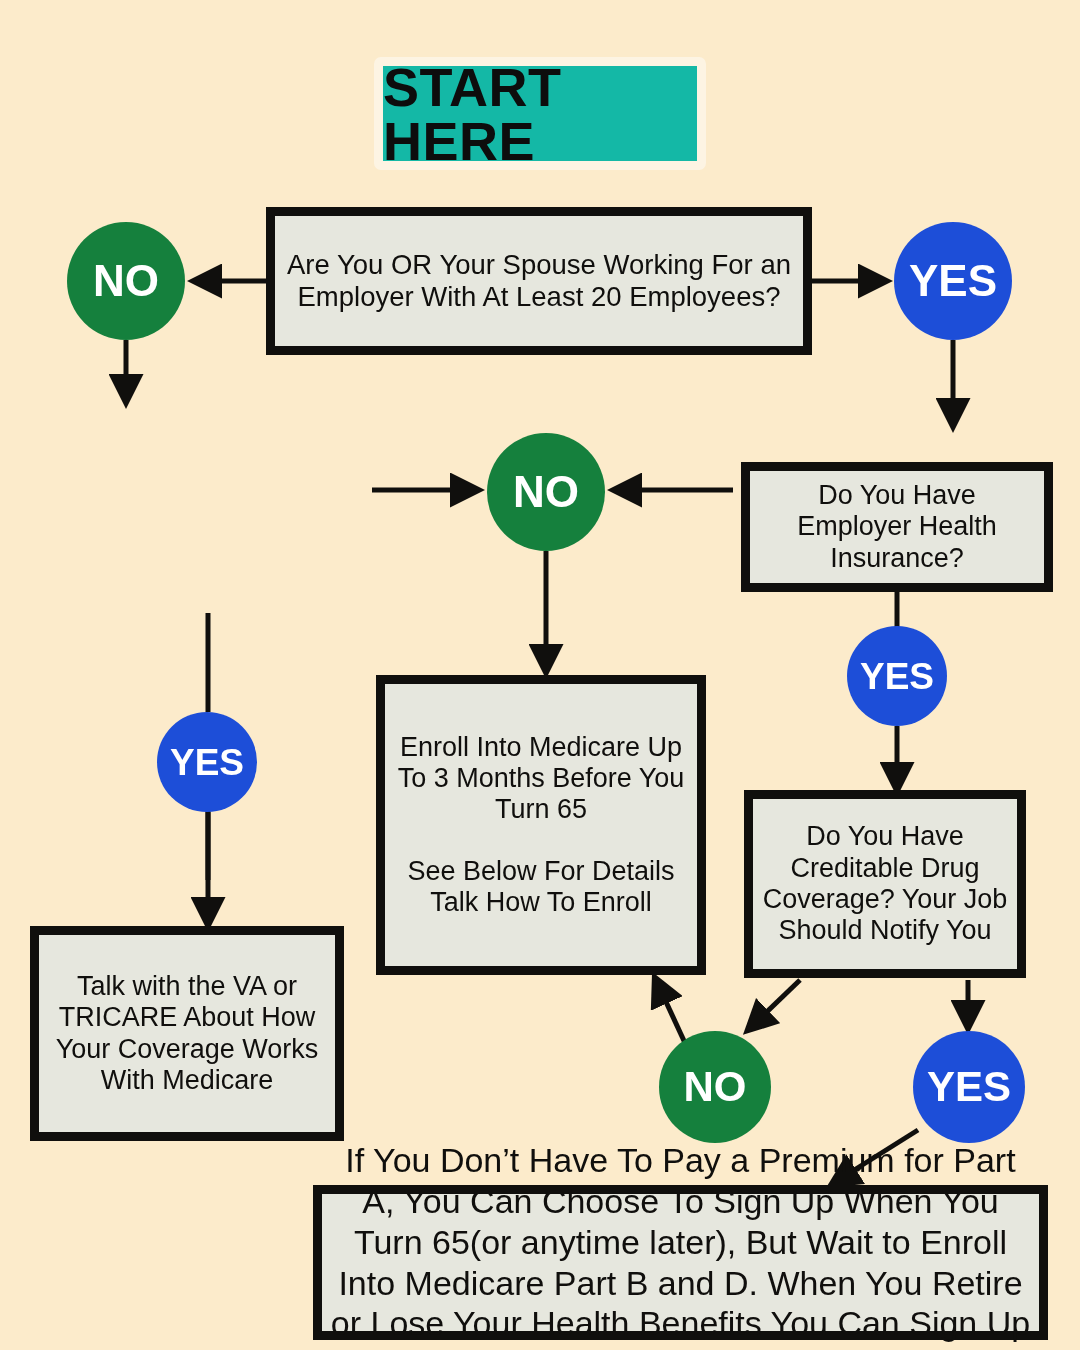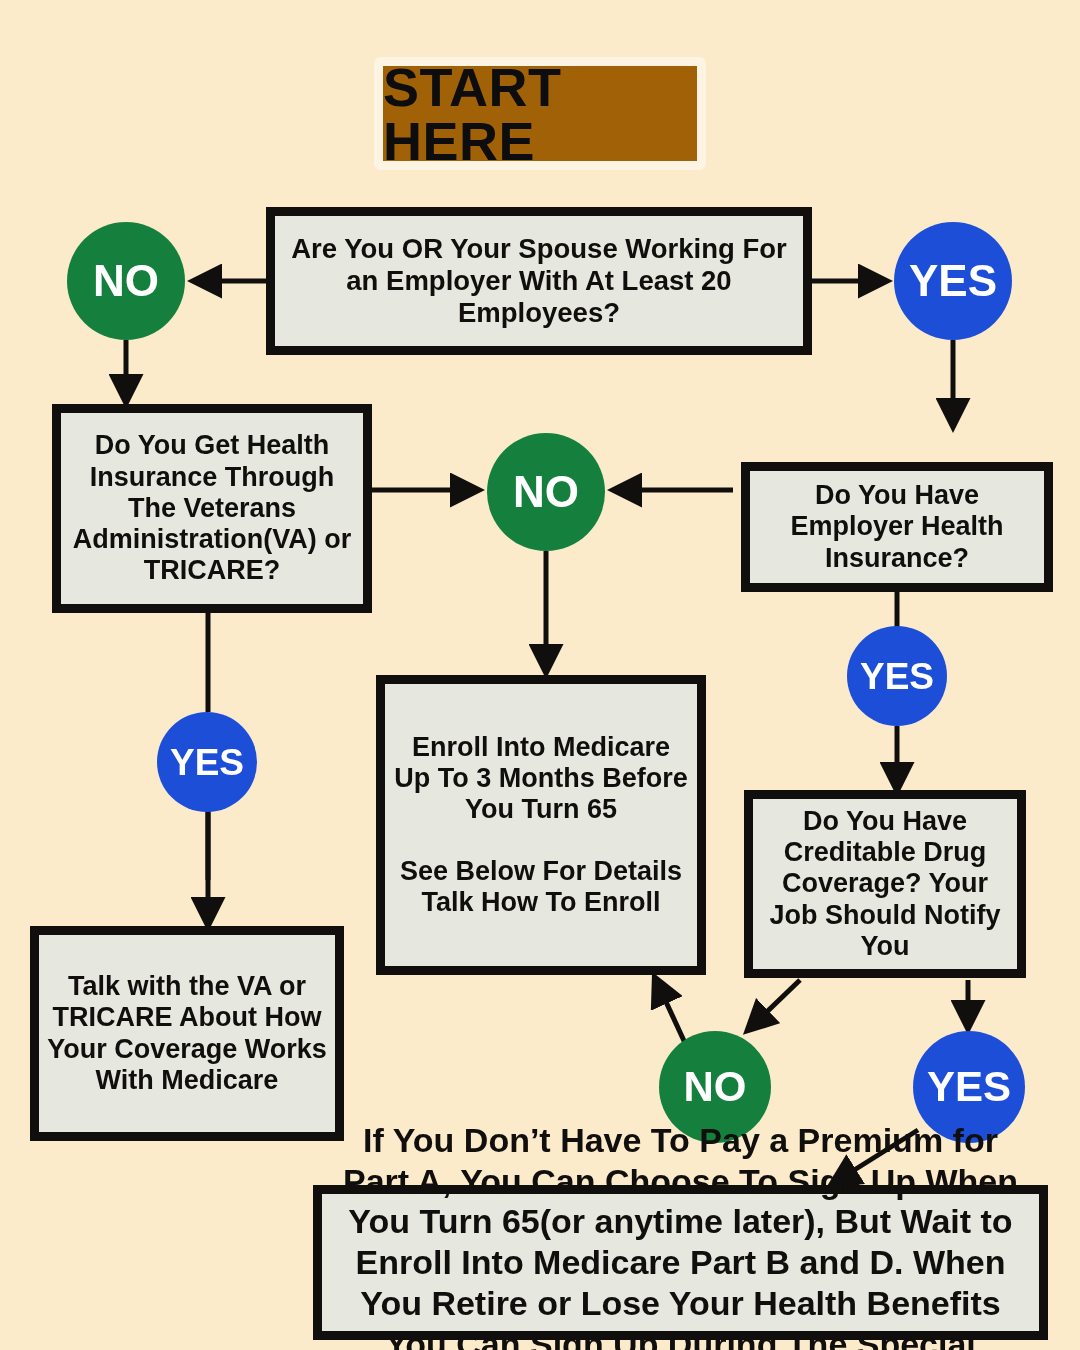--- a/index.html
+++ b/index.html
@@ -32,42 +32,42 @@
   }
 
   
   .node {
     position: absolute;
     z-index: 2;
     box-sizing: border-box;
   }
 
   .start-btn {
-    background: #a16207;
+    background: #14b8a6;
     border: 9px solid #FDF4E3;
     border-radius: 7px;
     display: flex;
     align-items: center;
     justify-content: center;
     color: #0D0D0D;
     font-weight: bold;
     font-size: 54px;
     letter-spacing: 0.5px;
     line-height: 1;
   }
 
   .qbox {
     background: #E6E7DE;
     border: 9px solid #100F0D;
     display: flex;
     align-items: center;
     justify-content: center;
     text-align: center;
     color: #100F0D;
-    font-weight: bold;
+    font-weight: normal;
     line-height: 1.16;
     padding: 6px 8px;
   }
 
   .qbox .txt { display: block; width: 100%; }
 
   .circle {
     border-radius: 50%;
     display: flex;
     align-items: center;
@@ -135,23 +135,20 @@
   </div>
 
   <div class="node circle no" style="left:67px; top:222px; width:118px; height:118px; font-size:44px;">
     <span>NO</span>
   </div>
 
   <div class="node circle yes" style="left:894px; top:222px; width:118px; height:118px; font-size:44px;">
     <span>YES</span>
   </div>
 
-  <div class="node qbox" style="left:52px; top:404px; width:320px; height:209px; font-size:27px;">
-    <span class="txt">Do You Get Health Insurance Through The Veterans Administration(VA) or TRICARE?</span>
-  </div>
 
   <div class="node qbox" style="left:741px; top:426px; width:312px; height:130px; font-size:27px;margin-top:36px;">
     <span class="txt">Do You Have Employer Health Insurance?</span>
   </div>
 
   <div class="node circle no" style="left:487px; top:433px; width:118px; height:118px; font-size:44px;">
     <span>NO</span>
   </div>
 
   <div class="node circle yes" style="left:157px; top:712px; width:100px; height:100px; font-size:37px;">

